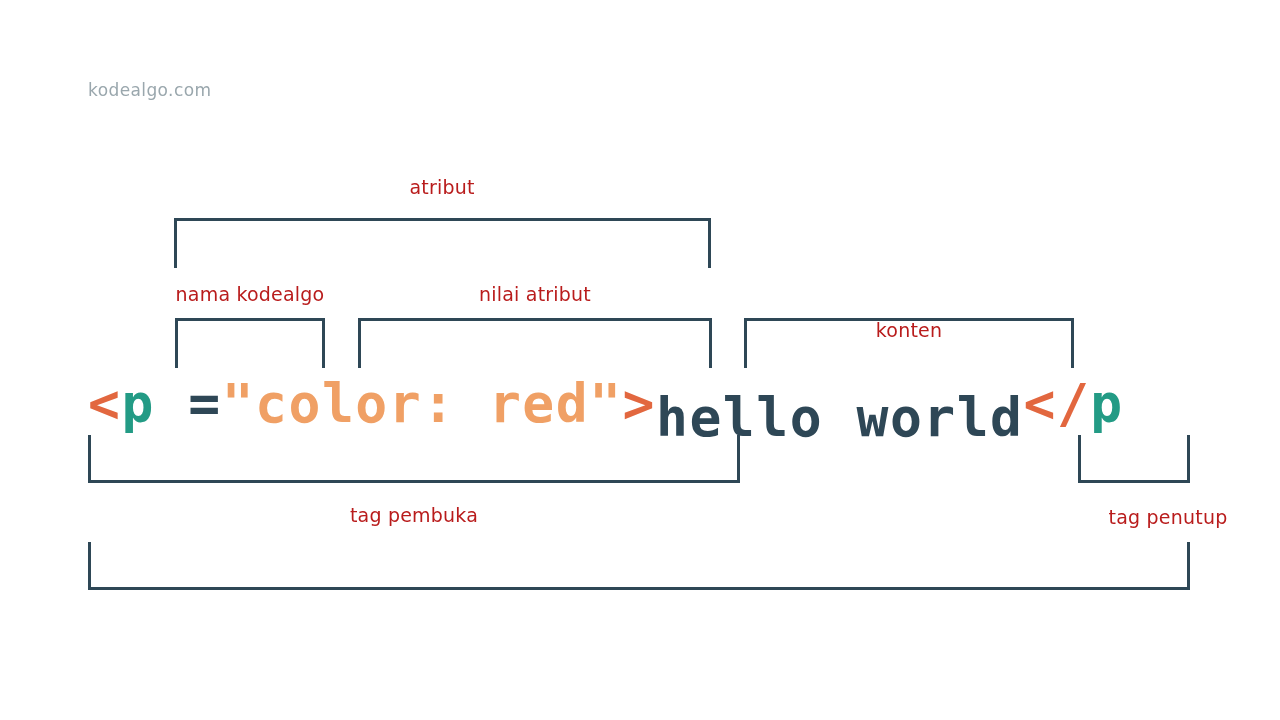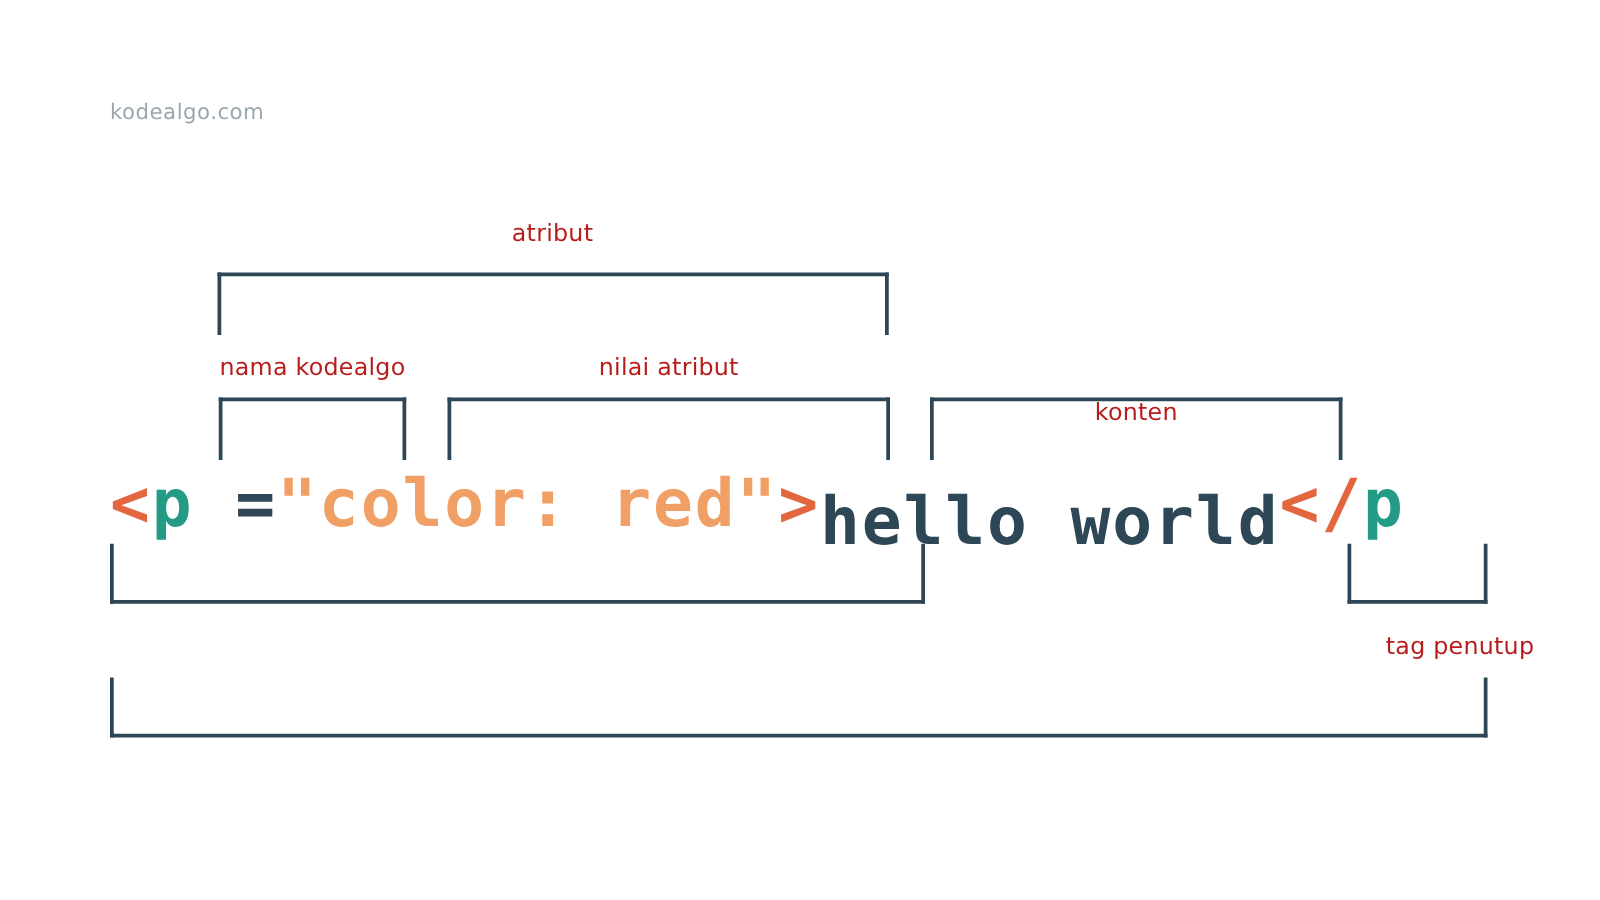--- a/index.html
+++ b/index.html
@@ -102,19 +102,20 @@
     <span class="tok" style="color:#2e4756;">=</span>
     <span class="tok" style="color:#f0a065;">"color: red"</span>
     <span class="tok" style="color:#e2673f;">&gt;</span>
     <span class="tok" style="color:#2e4756;margin-top:28px;">hello world</span>
     <span class="tok" style="color:#e2673f;">&lt;/</span>
     <span class="tok" style="color:#239b85;">p</span>
     
   </div>
 
   <div class="bracket bracket-up" style="left:88px; top:435px; width:652px; height:48px;"></div>
+  <div class="label" style="left:88px; top:504px; width:652px;">tag pembuka</div>
 
   <div class="bracket bracket-up" style="left:1078px; top:435px; width:112px; height:48px;"></div>
   <div class="label" style="left:1060px; top:506px; width:216px;">tag penutup</div>
 
   <div class="bracket bracket-up" style="left:88px; top:542px; width:1102px; height:48px;"></div>
 
 </div>
 
 </body></html>

